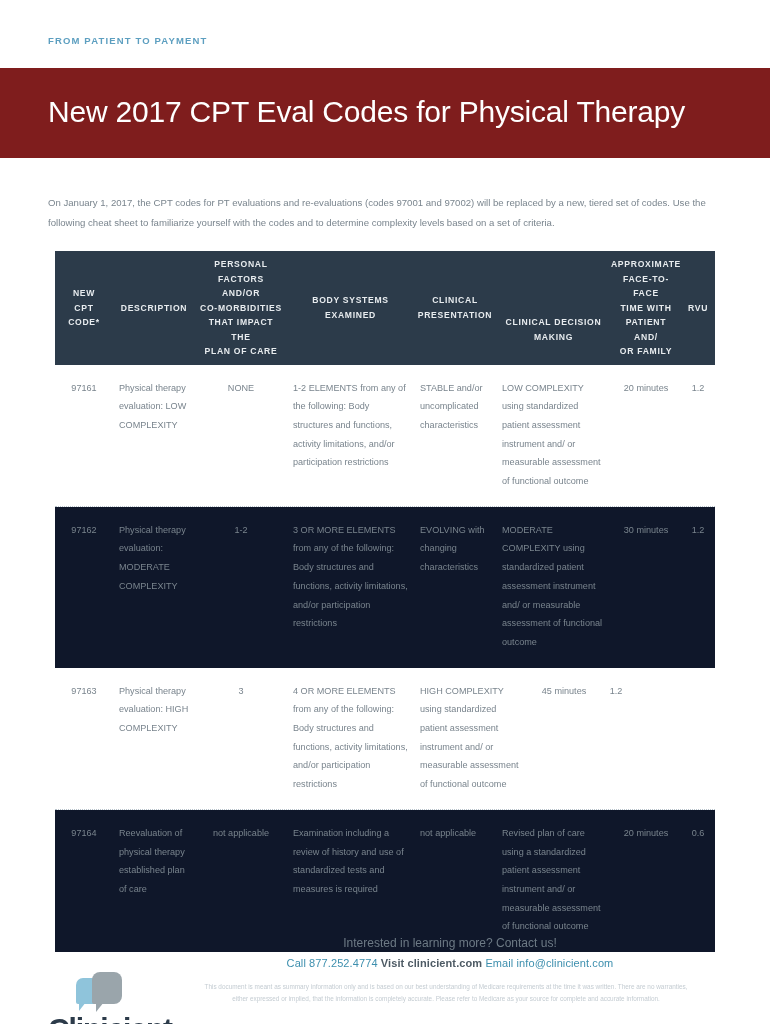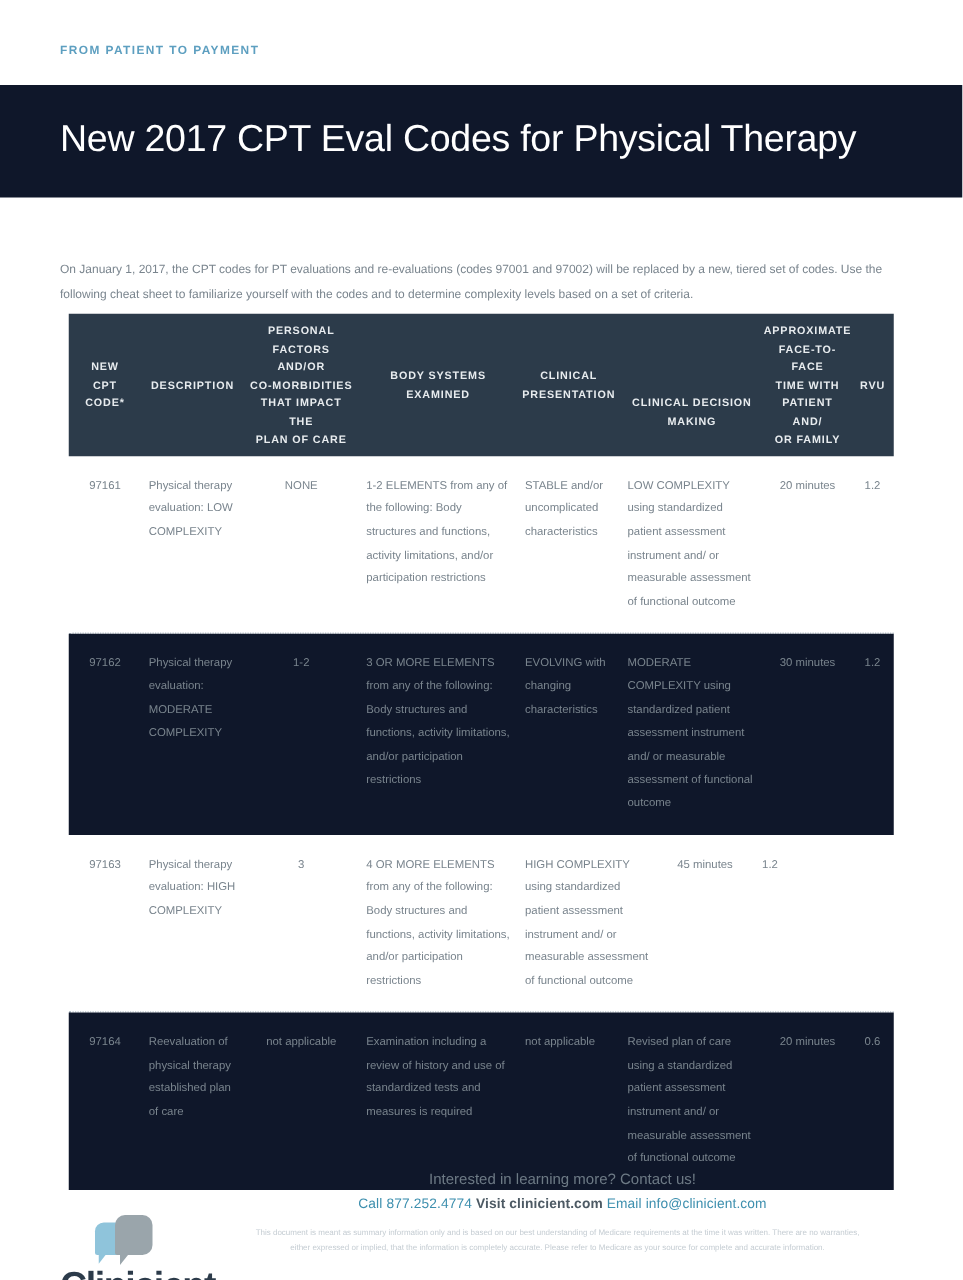--- a/index.html
+++ b/index.html
@@ -27,38 +27,38 @@
     color: #5d9fc0;
   }
 
   
   .banner {
     position: absolute;
     left: 0;
     top: 68px;
     width: 770px;
     height: 90px;
-    background: #0f172a;
+    background: #7f1d1d;
   }
   .banner-title {
     position: absolute;
     left: 48px;
     top: 27px;
     font-size: 30px;
     font-weight: normal;
     color: #ffffff;
     letter-spacing: -0.2px;
     white-space: nowrap;
   }
 
   
   .intro {
     position: absolute;
     left: 48px;
-    top: 206px;
+    top: 193px;
     width: 660px;
     font-size: 9.6px;
     line-height: 20px;
     color: #7a858e;
   }
 
   
   .table {
     position: absolute;
     left: 55px;

